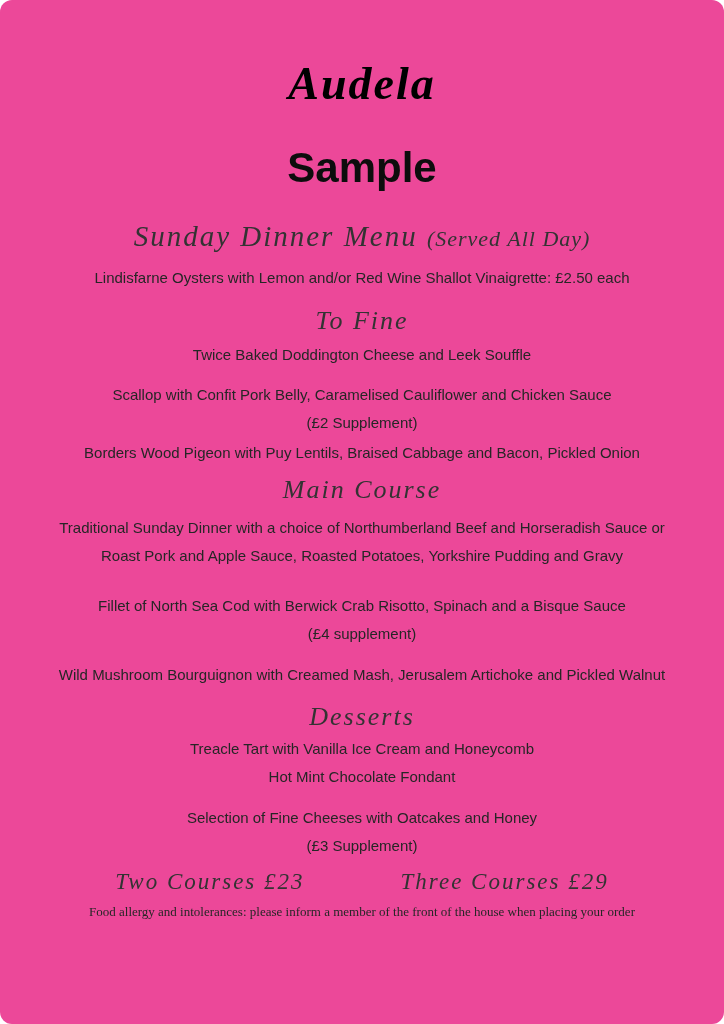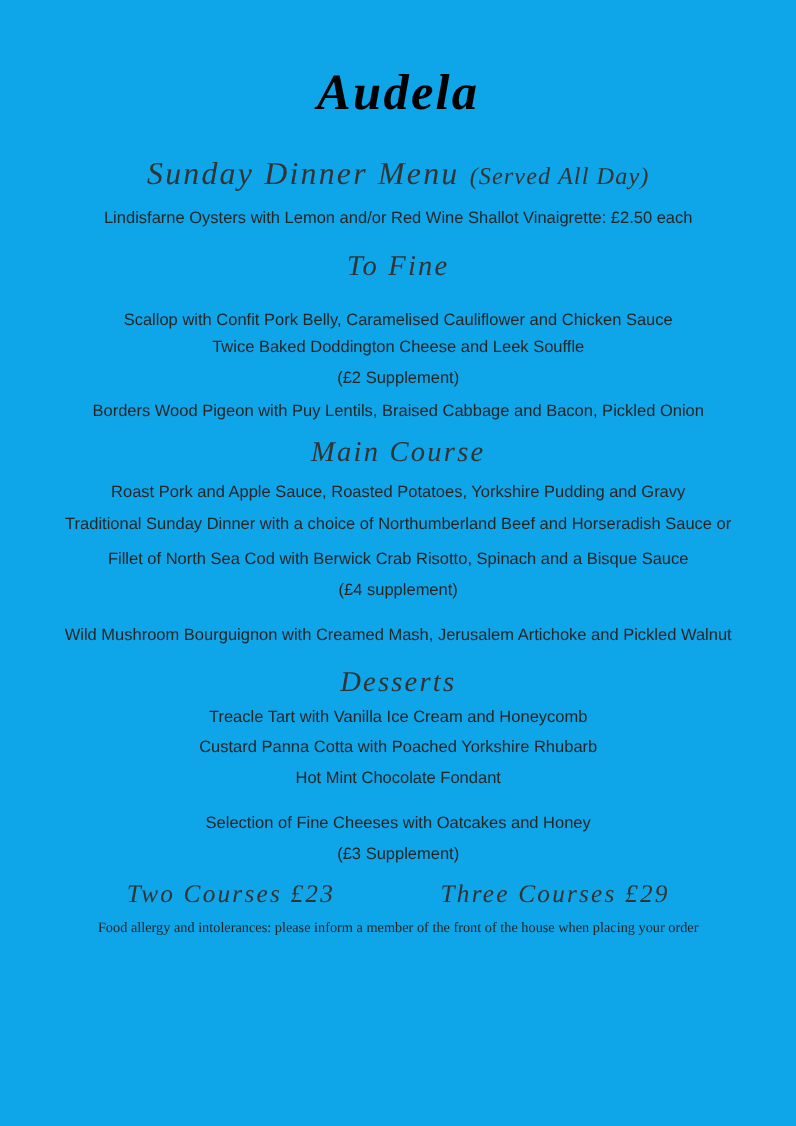--- a/index.html
+++ b/index.html
@@ -5,25 +5,26 @@
   html, body {
     margin: 0;
     padding: 0;
     background: #ffffff;
   }
   .page {
     position: relative;
     width: 724px;
     height: 1024px;
     margin: 0 auto;
-    background: #0ea5e9;
+    background: #ec4899;
     overflow: hidden;
     box-sizing: border-box;
     padding-top: 54px;
     text-align: center;
+    border-radius: 12px;
   }
   .logo {
     font-family: "Liberation Serif", serif;
     font-style: italic;
     font-weight: bold;
     font-size: 46px;
     line-height: 60px;
     letter-spacing: 2px;
     color: #000000;
   }
@@ -86,44 +87,44 @@
     white-space: nowrap;
   }
 </style>
 </head>
 <body>
 
 <div class="page">
 
   <div class="logo">Audela</div>
 
+  <div class="sample">Sample</div>
 
   <div class="menu-title">
     <span>Sunday Dinner Menu</span>
     <span class="note">(Served All Day)</span>
   </div>
 
   <div class="line" style="margin-top:7px">Lindisfarne Oysters with Lemon and/or Red Wine Shallot Vinaigrette: £2.50 each</div>
 
   <div class="heading" style="margin-top:14px">To Fine</div>
+  <div class="line" style="margin-top:5px">Twice Baked Doddington Cheese and Leek Souffle</div>
   <div class="line" style="margin-top:20px">Scallop with Confit Pork Belly, Caramelised Cauliflower and Chicken Sauce</div>
-  <div class="line" style="margin-top:5px">Twice Baked Doddington Cheese and Leek Souffle</div>
   <div class="line" style="margin-top:8px">(£2 Supplement)</div>
   <div class="line" style="margin-top:10px">Borders Wood Pigeon with Puy Lentils, Braised Cabbage and Bacon, Pickled Onion</div>
 
   <div class="heading" style="margin-top:8px">Main Course</div>
+  <div class="line" style="margin-top:9px">Traditional Sunday Dinner with a choice of Northumberland Beef and Horseradish Sauce or</div>
   <div class="line" style="margin-top:8px">Roast Pork and Apple Sauce, Roasted Potatoes, Yorkshire Pudding and Gravy</div>
-  <div class="line" style="margin-top:9px">Traditional Sunday Dinner with a choice of Northumberland Beef and Horseradish Sauce or</div>
-  <div class="line" style="margin-top:12px">Fillet of North Sea Cod with Berwick Crab Risotto, Spinach and a Bisque Sauce</div>
+  <div class="line" style="margin-top:30px">Fillet of North Sea Cod with Berwick Crab Risotto, Spinach and a Bisque Sauce</div>
   <div class="line" style="margin-top:8px">(£4 supplement)</div>
   <div class="line" style="margin-top:21px">Wild Mushroom Bourguignon with Creamed Mash, Jerusalem Artichoke and Pickled Walnut</div>
 
   <div class="heading" style="margin-top:13px">Desserts</div>
   <div class="line" style="margin-top:3px">Treacle Tart with Vanilla Ice Cream and Honeycomb</div>
-  <div class="line" style="margin-top:8px">Custard Panna Cotta with Poached Yorkshire Rhubarb</div>
   <div class="line" style="margin-top:8px">Hot Mint Chocolate Fondant</div>
   <div class="line" style="margin-top:21px">Selection of Fine Cheeses with Oatcakes and Honey</div>
   <div class="line" style="margin-top:8px">(£3 Supplement)</div>
 
   <div class="courses">
     <span>Two Courses £23</span>
     <span>Three Courses £29</span>
   </div>
 
   <div class="fineprint">Food allergy and intolerances: please inform a member of the front of the house when placing your order</div>

